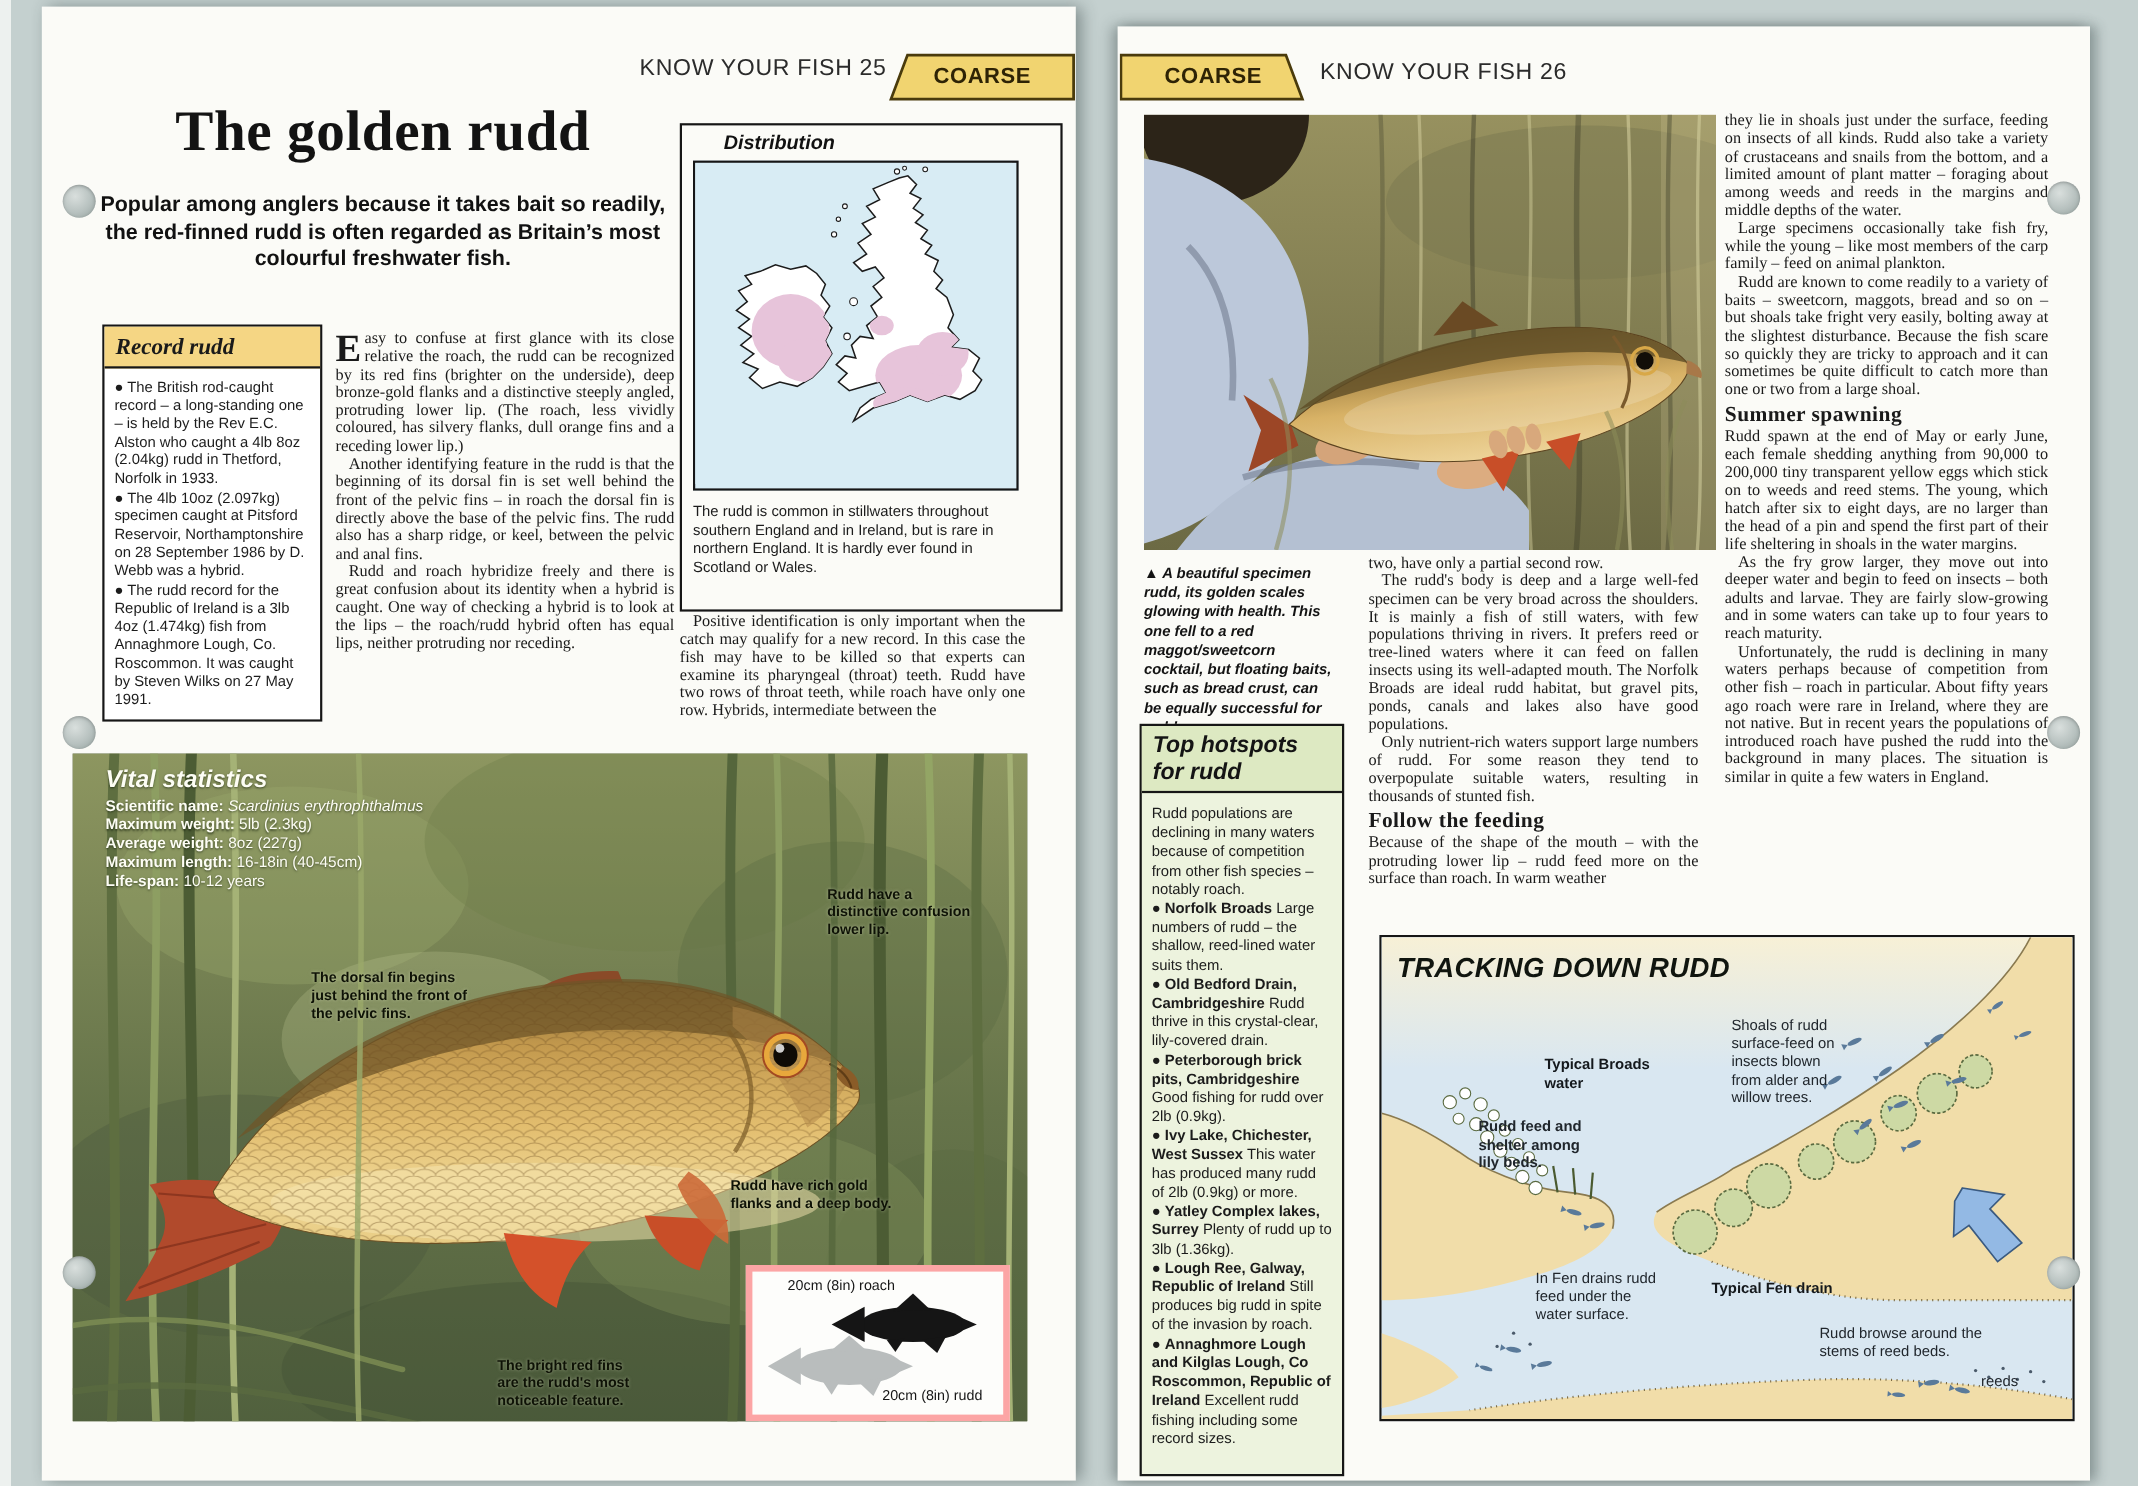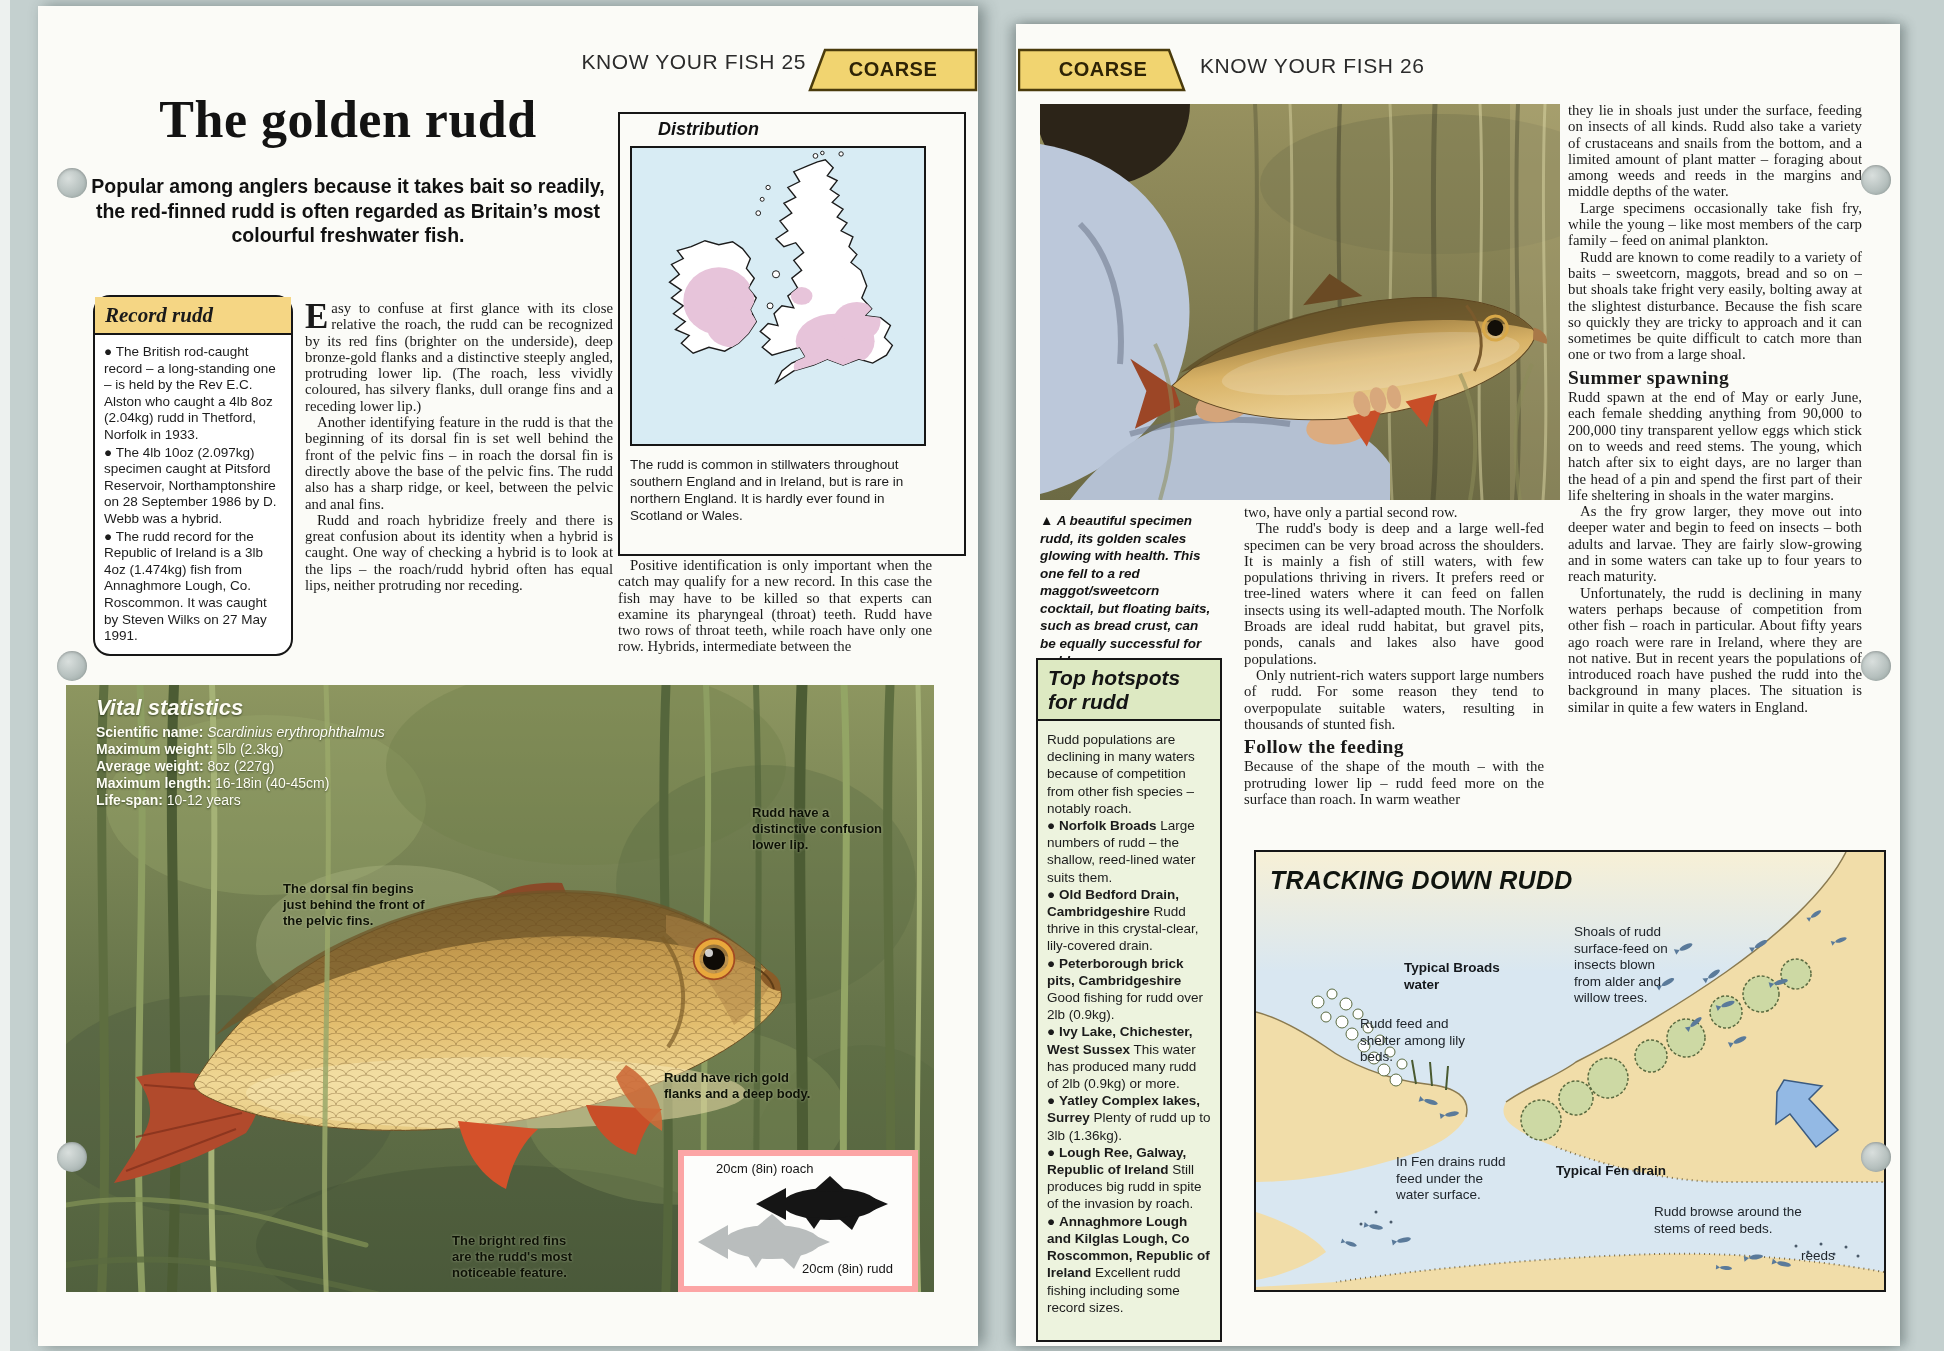--- a/index.html
+++ b/index.html
@@ -76,21 +76,21 @@
       <svg width="170" height="44">
         <polygon points="17,2 168,2 168,42 2,42" fill="#f1d470" stroke="#4a3b0c" stroke-width="2.5"></polygon>
       </svg>
       <div class="txt">COARSE</div>
     </div>
 
     <div class="abs title" style="left:60px;top:84px;width:500px;">The golden rudd</div>
 
     <div class="abs intro" style="left:40px;top:168px;width:540px;">Popular among anglers because it takes bait so readily, the red-finned rudd is often regarded as Britain’s most colourful freshwater fish.</div>
 
-    <div class="abs box record-box" style="left:55px;top:289px;width:196px;border-radius:17px;">
+    <div class="abs box record-box" style="left:55px;top:289px;width:196px;">
       <div class="record-head">Record rudd</div>
       <div class="record-body">
         <p>● The British rod-caught record – a long-standing one – is held by the Rev E.C. Alston who caught a 4lb 8oz (2.04kg) rudd in Thetford, Norfolk in 1933.</p>
         <p>● The 4lb 10oz (2.097kg) specimen caught at Pitsford Reservoir, Northamptonshire on 28 September 1986 by D. Webb was a hybrid.</p>
         <p>● The rudd record for the Republic of Ireland is a 3lb 4oz (1.474kg) fish from Annaghmore Lough, Co. Roscommon. It was caught by Steven Wilks on 27 May 1991.</p>
       </div>
     </div>
 
     <div class="abs serif" style="left:267px;top:294px;width:308px;">
       <p><span class="dropcap">E</span><span>asy to confuse at first glance with its close relative the roach, the rudd can be recognized by its red fins (brighter on the underside), deep bronze-gold flanks and a distinctive steeply angled, protruding lower lip. (The roach, less vividly coloured, has silvery flanks, dull orange fins and a receding lower lip.)</span></p>
@@ -512,21 +512,21 @@
               <ellipse rx="6" ry="2"></ellipse>
               <polygon points="-6,0 -10,-2.5 -10,2.5"></polygon>
             </g>
         </g>
 
         <polygon points="528,228 566,234 553,247 582,278 560,295 534,262 520,272 521,240" fill="#93b9e4" stroke="#3a5a80" stroke-width="1.5"></polygon>
       </svg>
       <div class="dg-title">TRACKING DOWN RUDD</div>
       <div class="dg-label bold" style="left:148px;top:108px;width:130px;">Typical Broads water</div>
       <div class="dg-label" style="left:318px;top:72px;width:110px;">Shoals of rudd surface-feed on insects blown from alder and willow trees.</div>
-      <div class="dg-label" style="left:104px;top:164px;width:108px;">Rudd feed and shelter among lily beds.</div>
+      <div class="dg-label" style="left:88px;top:164px;width:108px;font-weight:bold;">Rudd feed and shelter among lily beds.</div>
       <div class="dg-label" style="left:140px;top:302px;width:112px;">In Fen drains rudd feed under the water surface.</div>
       <div class="dg-label bold" style="left:288px;top:311px;width:130px;margin-left:12px;">Typical Fen drain</div>
       <div class="dg-label" style="left:398px;top:352px;width:160px;">Rudd browse around the stems of reed beds.</div>
       <div class="dg-label" style="left:545px;top:396px;width:60px;">reeds</div>
     </div>
   </div>
 
   <div class="hole" style="left:57px;top:168px;"></div>
   <div class="hole" style="left:57px;top:651px;"></div>
   <div class="hole" style="left:57px;top:1142px;"></div>

